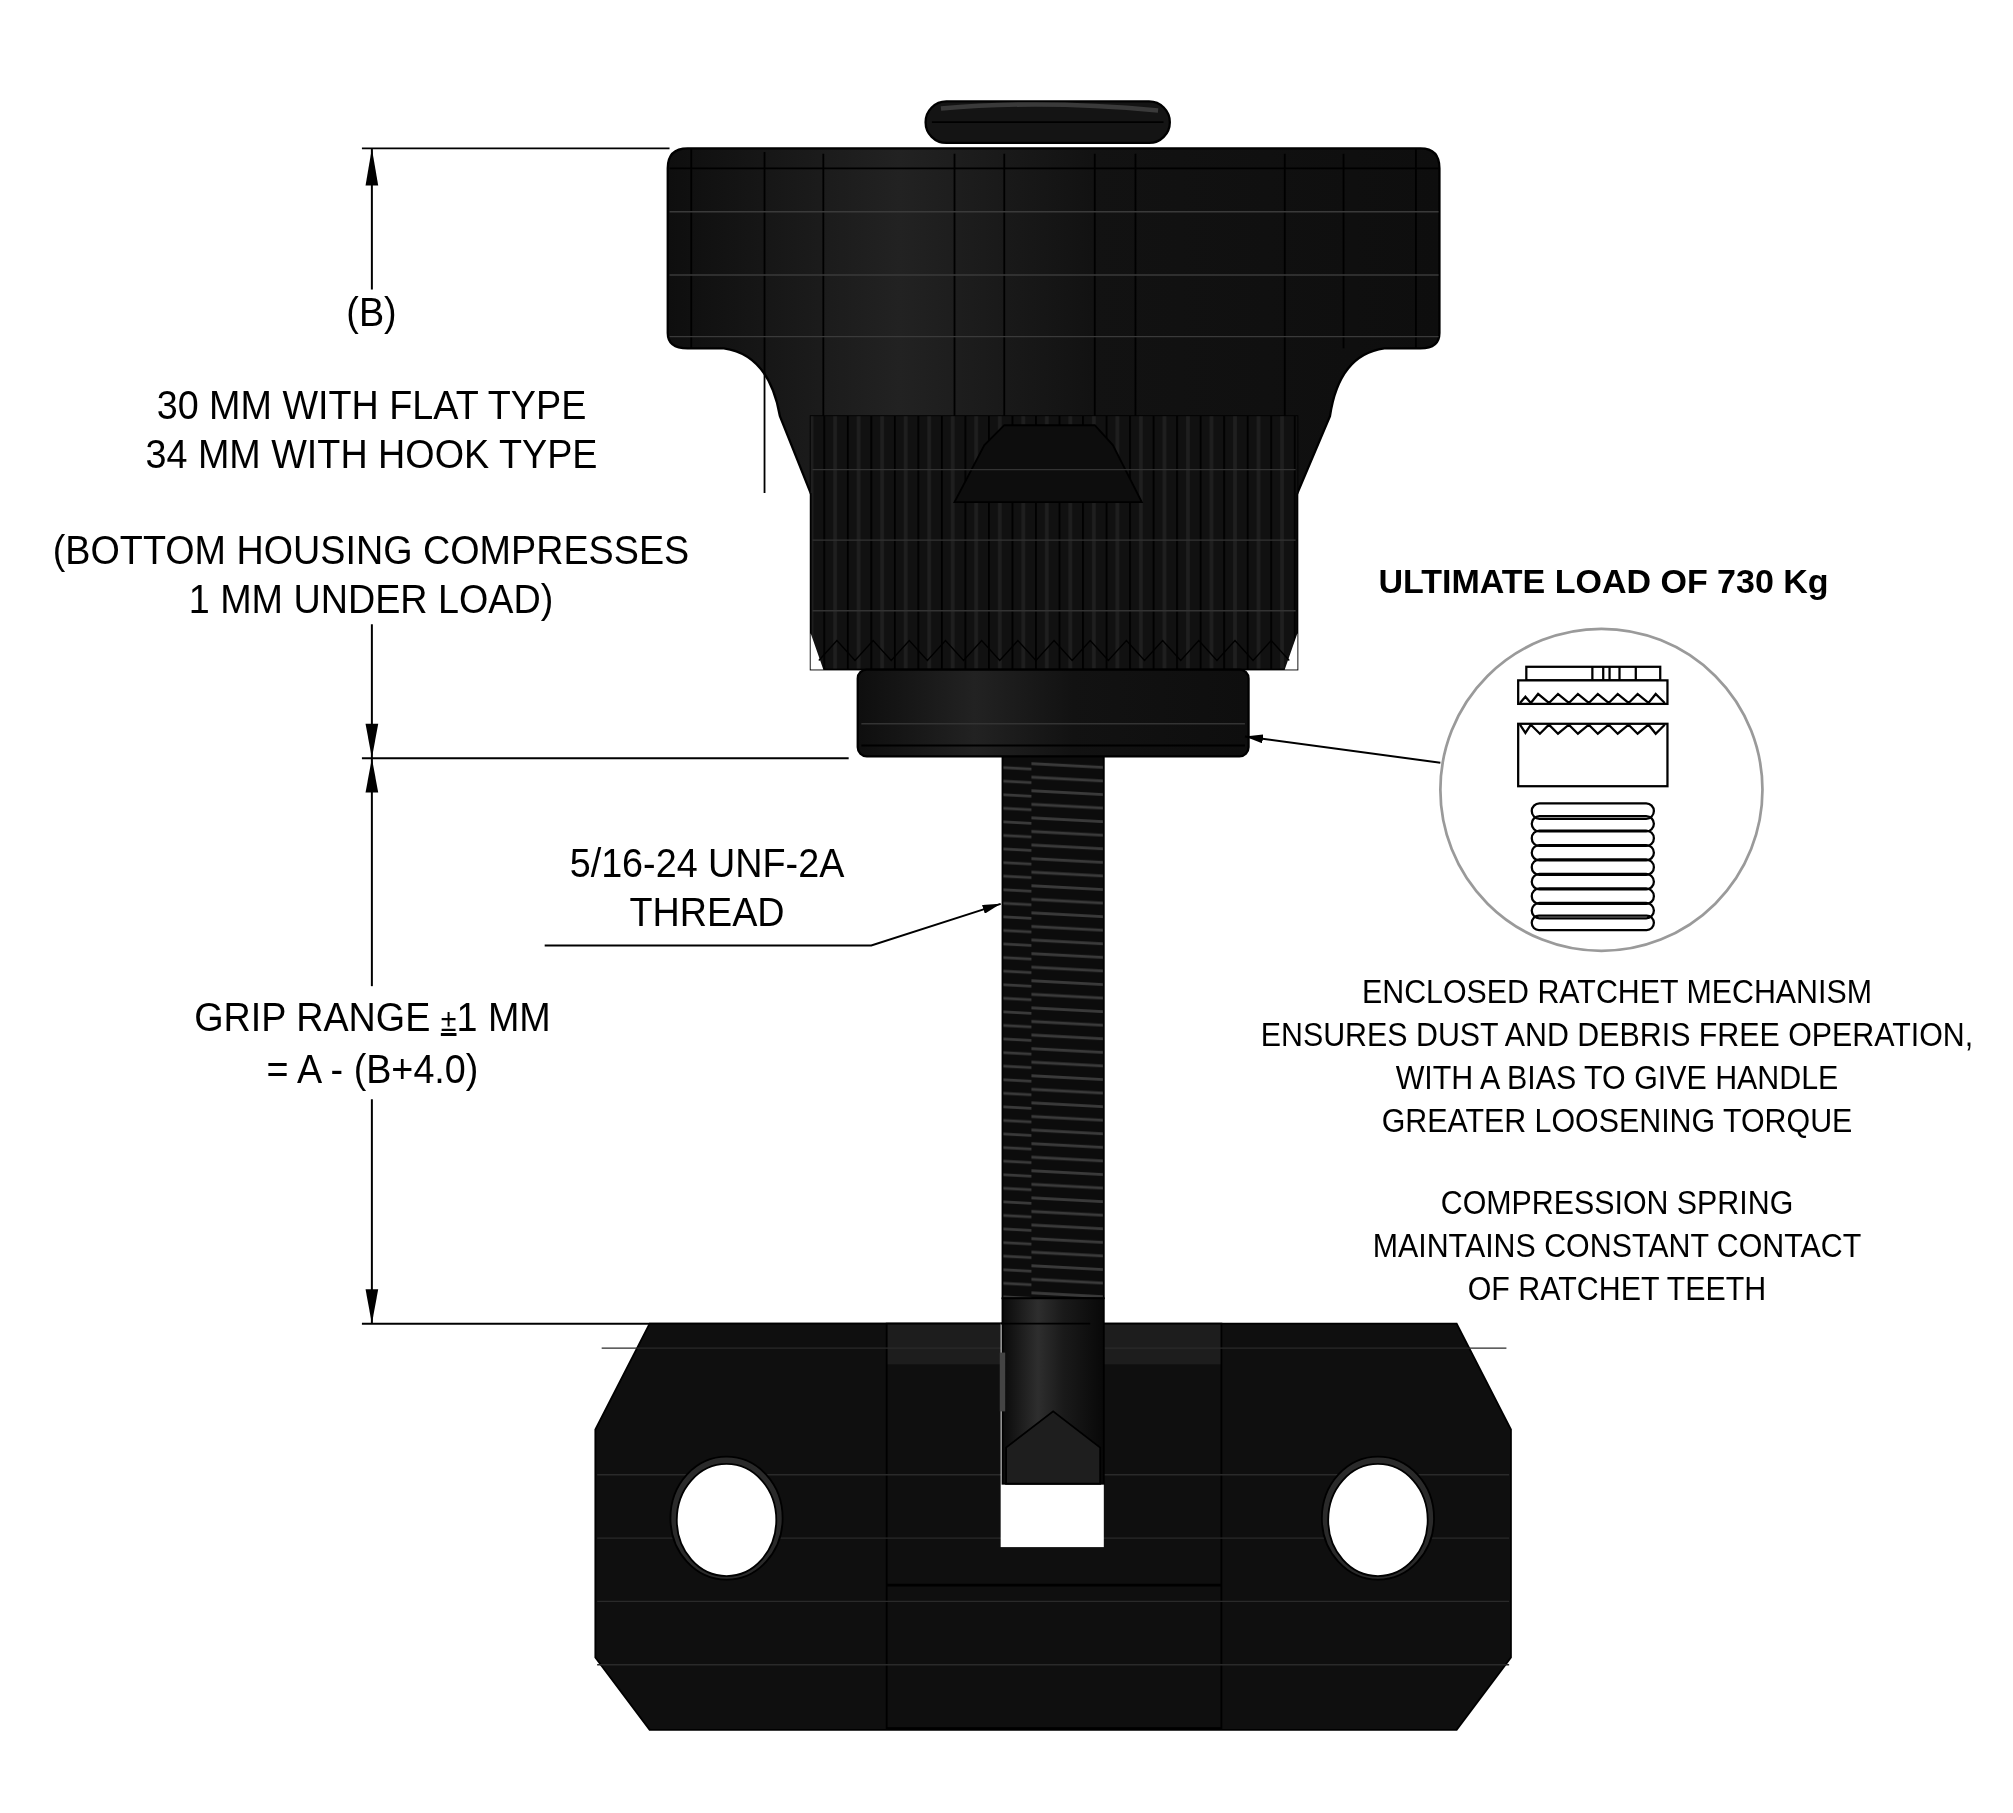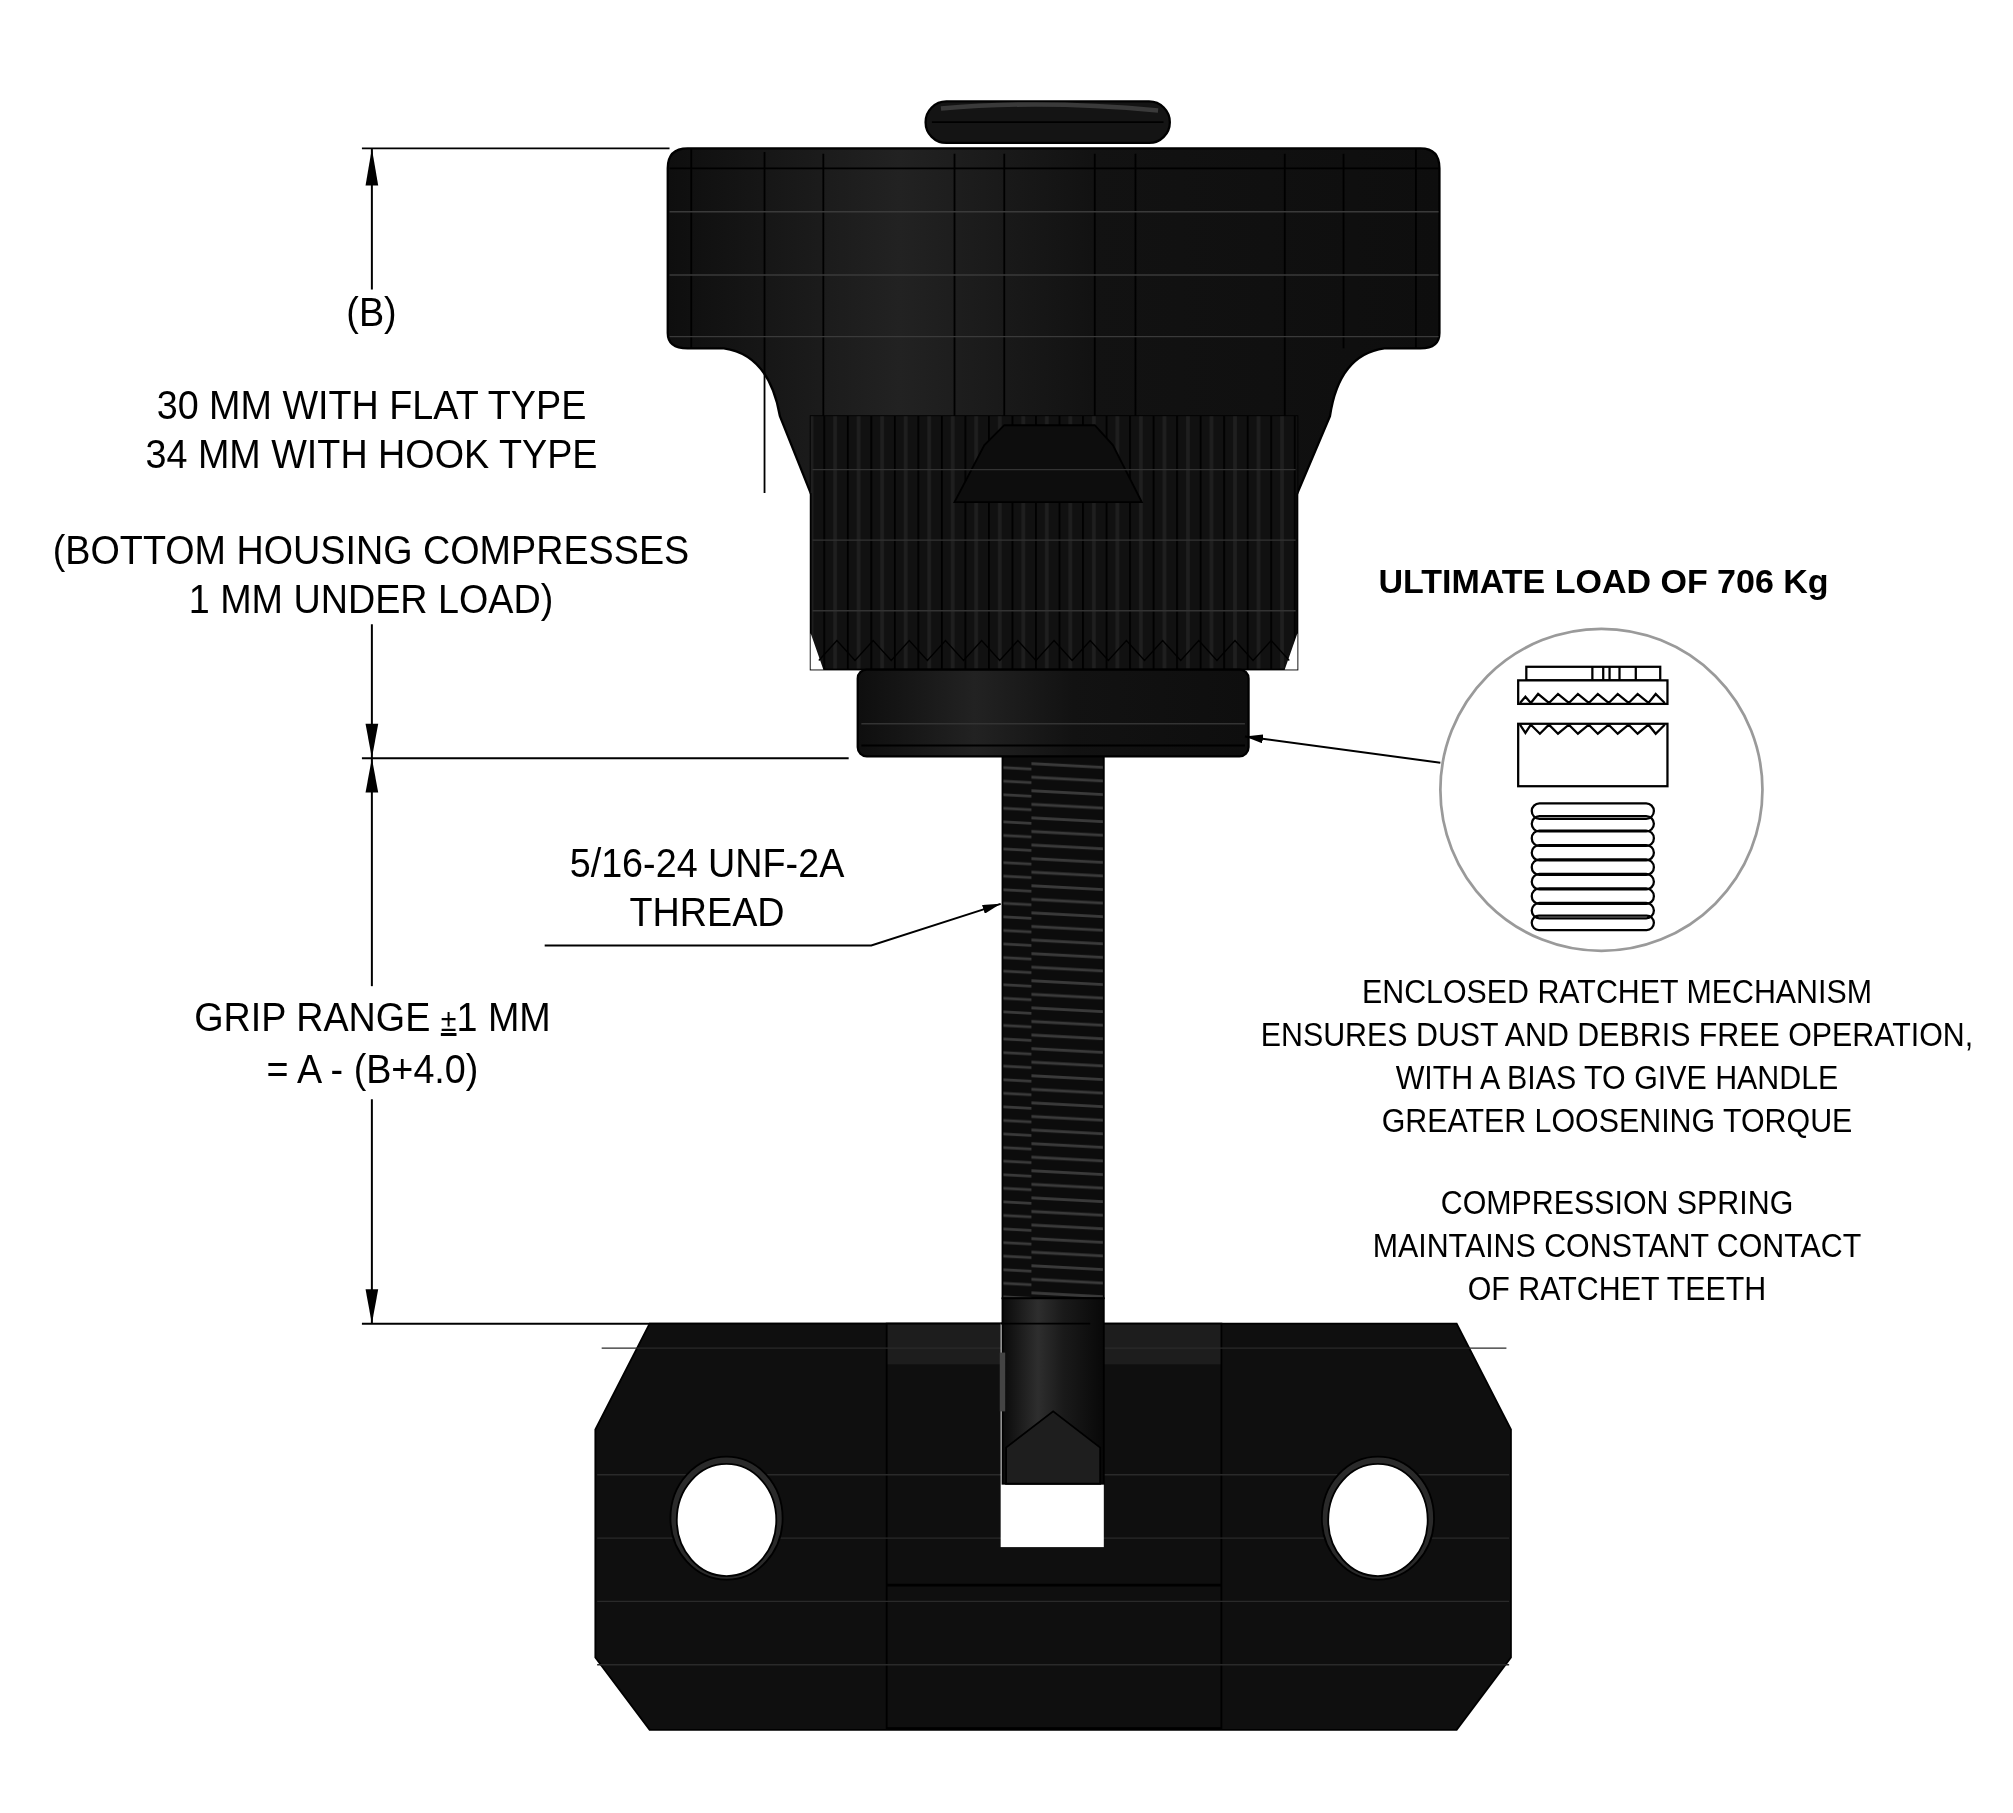--- a/index.html
+++ b/index.html
@@ -196,21 +196,21 @@
   <div>5/16-24 UNF-2A</div>
   <div>THREAD</div>
 </div>
 
 <div class="lbl" style="left:101px; top:993px; width:543px;">
   <div><span>GRIP RANGE </span><span class="pm">±</span><span>1 MM</span></div>
   <div>= A - (B+4.0)</div>
 </div>
 
 <div class="lbl bold" style="left:1332px; top:557px; width:543px;">
-  <div>ULTIMATE LOAD OF 706 Kg</div>
+  <div>ULTIMATE LOAD OF 730 Kg</div>
 </div>
 
 <div class="lbl note" style="left:1210px; top:970px; width:814px;">
   <div>ENCLOSED RATCHET MECHANISM</div>
   <div>ENSURES DUST AND DEBRIS FREE OPERATION,</div>
   <div>WITH A BIAS TO GIVE HANDLE</div>
   <div>GREATER LOOSENING TORQUE</div>
 </div>
 
 <div class="lbl note" style="left:1210px; top:1181px; width:814px;">

